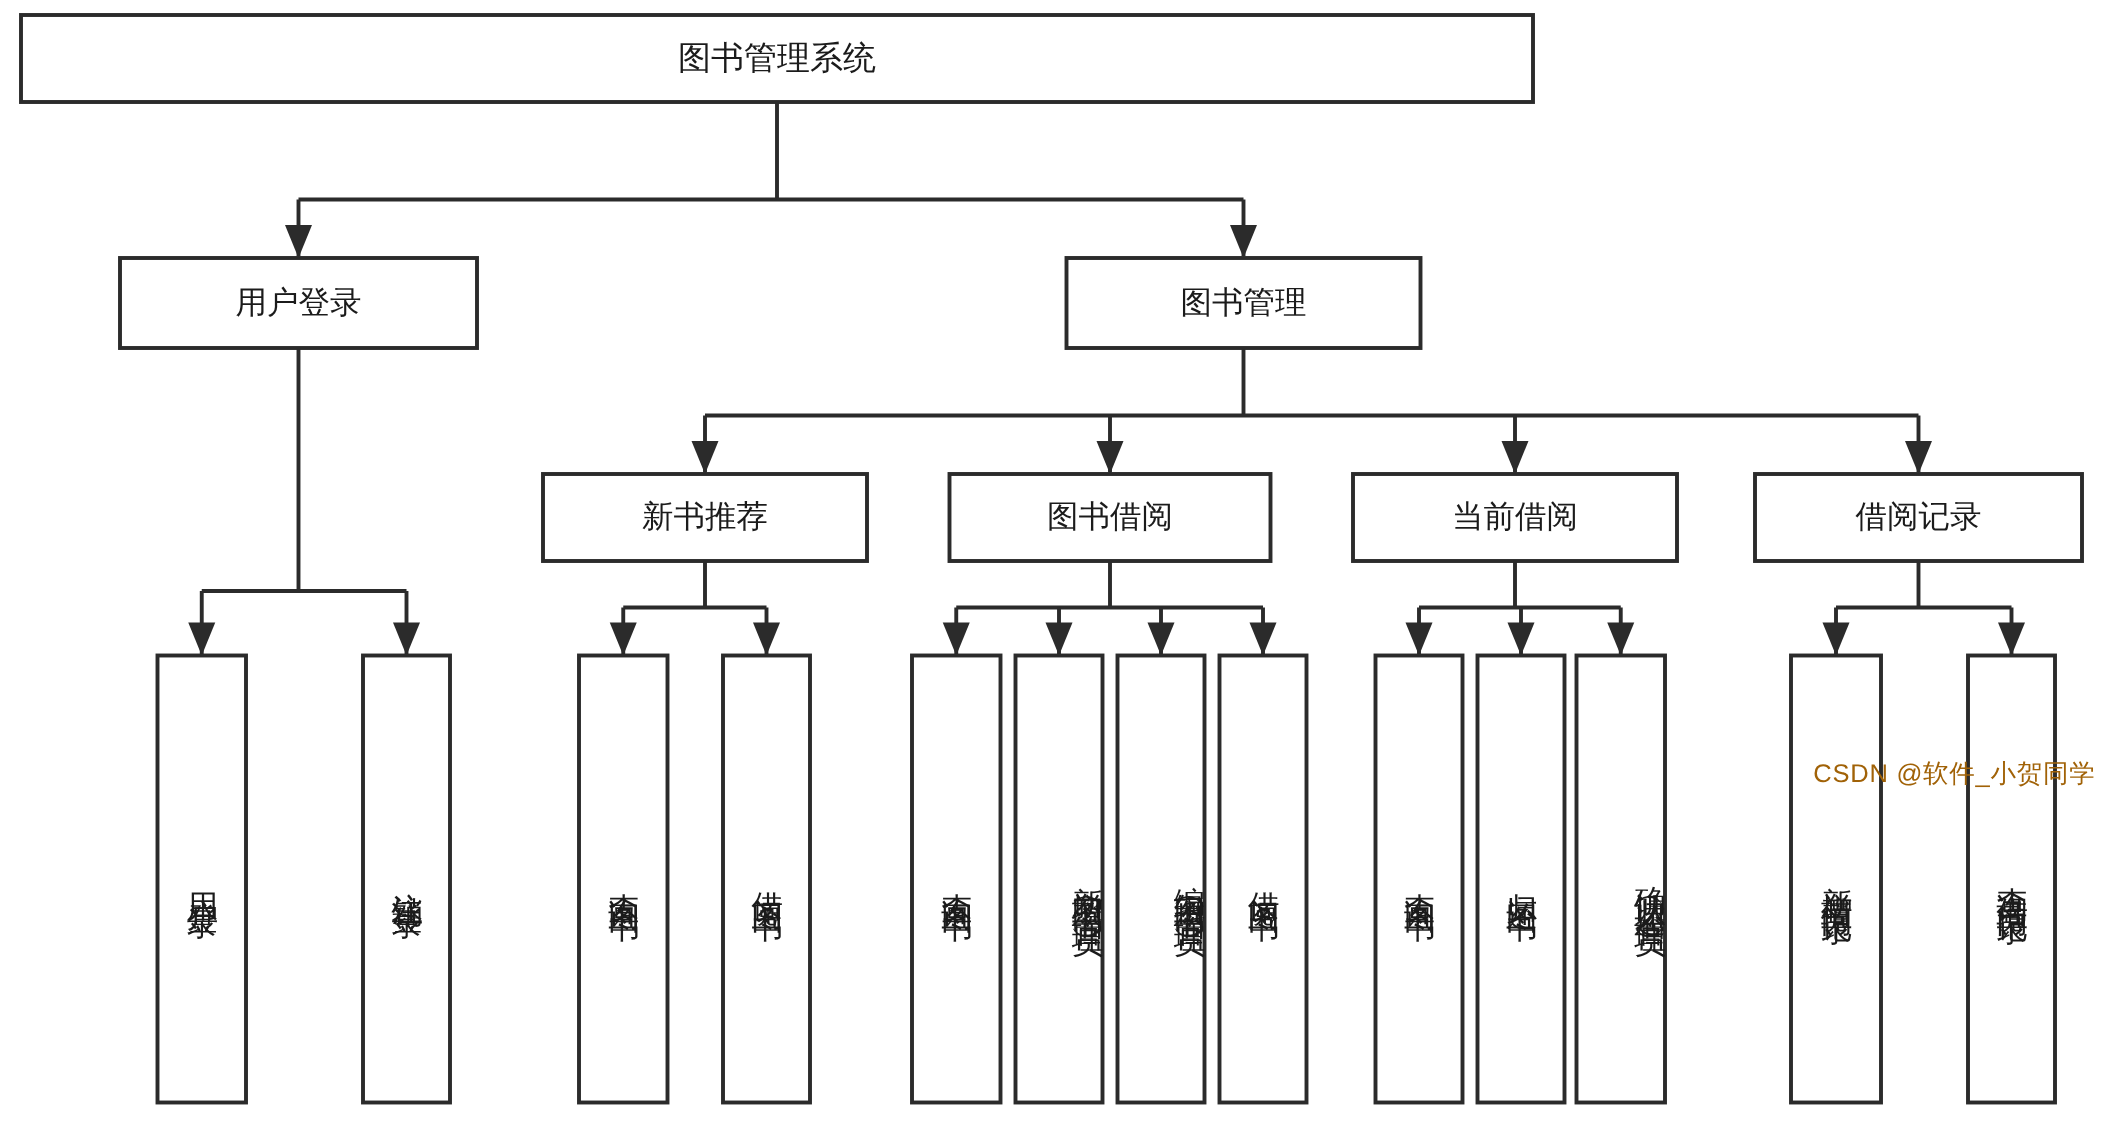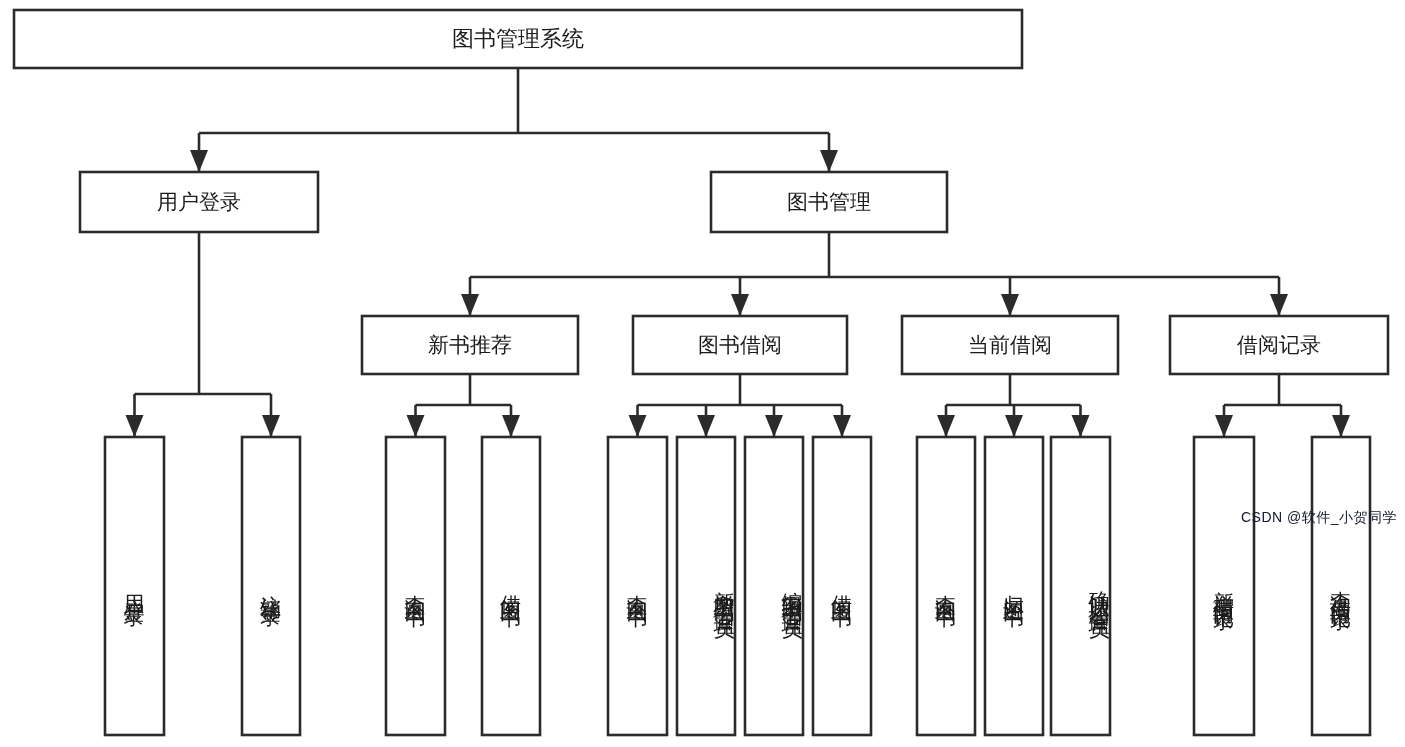--- a/index.html
+++ b/index.html
@@ -68,22 +68,22 @@
     pointer-events: none;
   }
   .leaf-label.centered {
     align-items: center;
   }
   .watermark {
     position: absolute;
     right: 8px;
     bottom: 4px;
     font-family: "Liberation Sans", "DejaVu Sans", sans-serif;
-    font-size: 14px;
-    color: #0f172a;
+    font-size: 17px;
+    color: #a16207;
     white-space: nowrap;
     letter-spacing: 0.5px;
   }
 </style>
 </head>
 <body>
 
 <div id="diagram-root">
 
   <svg id="diagram-svg" viewBox="0 0 1405 747" xmlns="http://www.w3.org/2000/svg">

